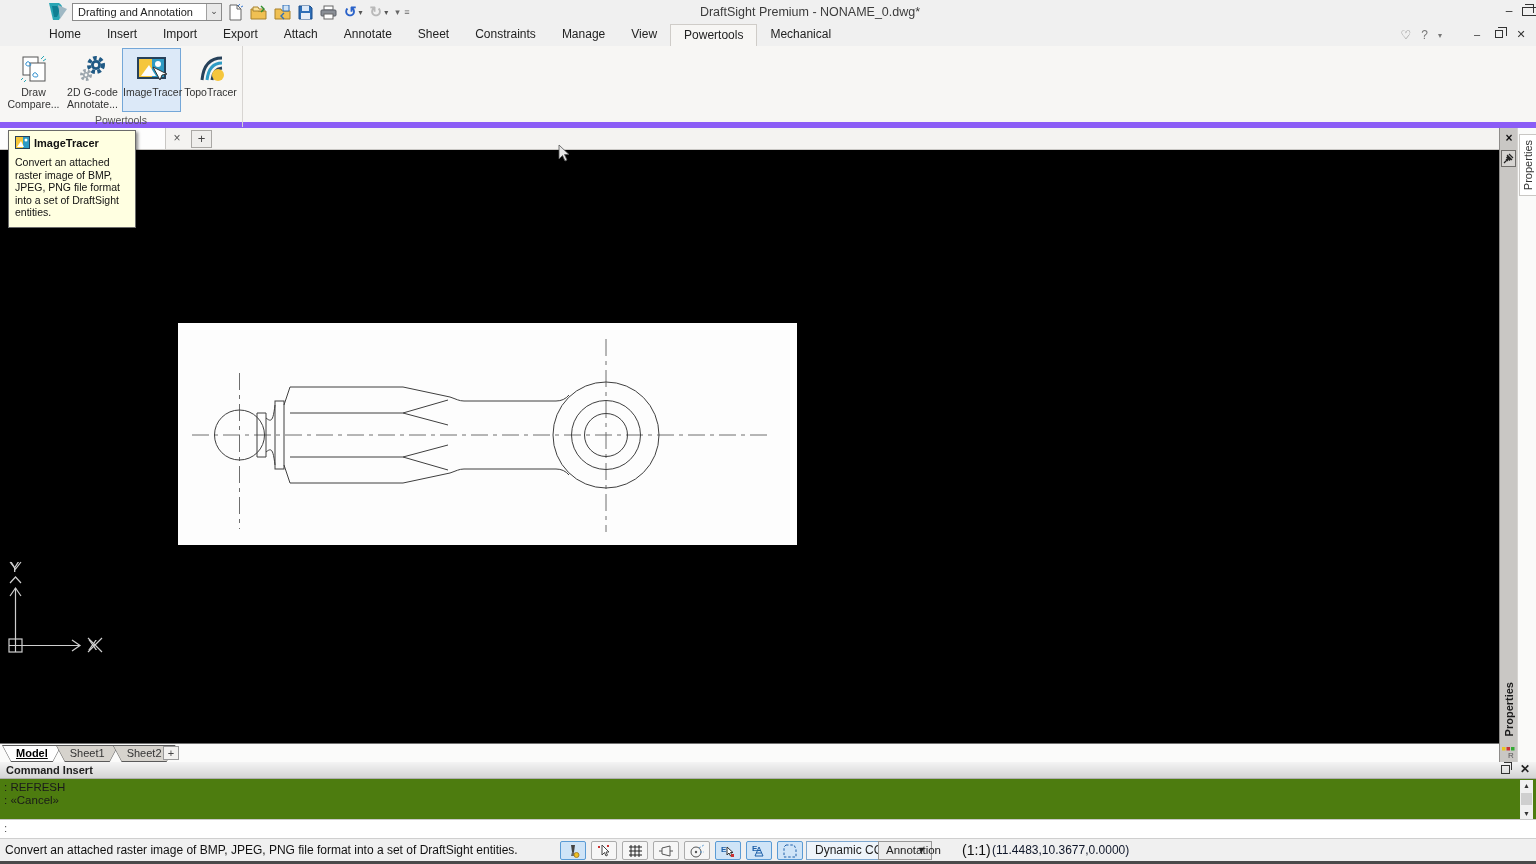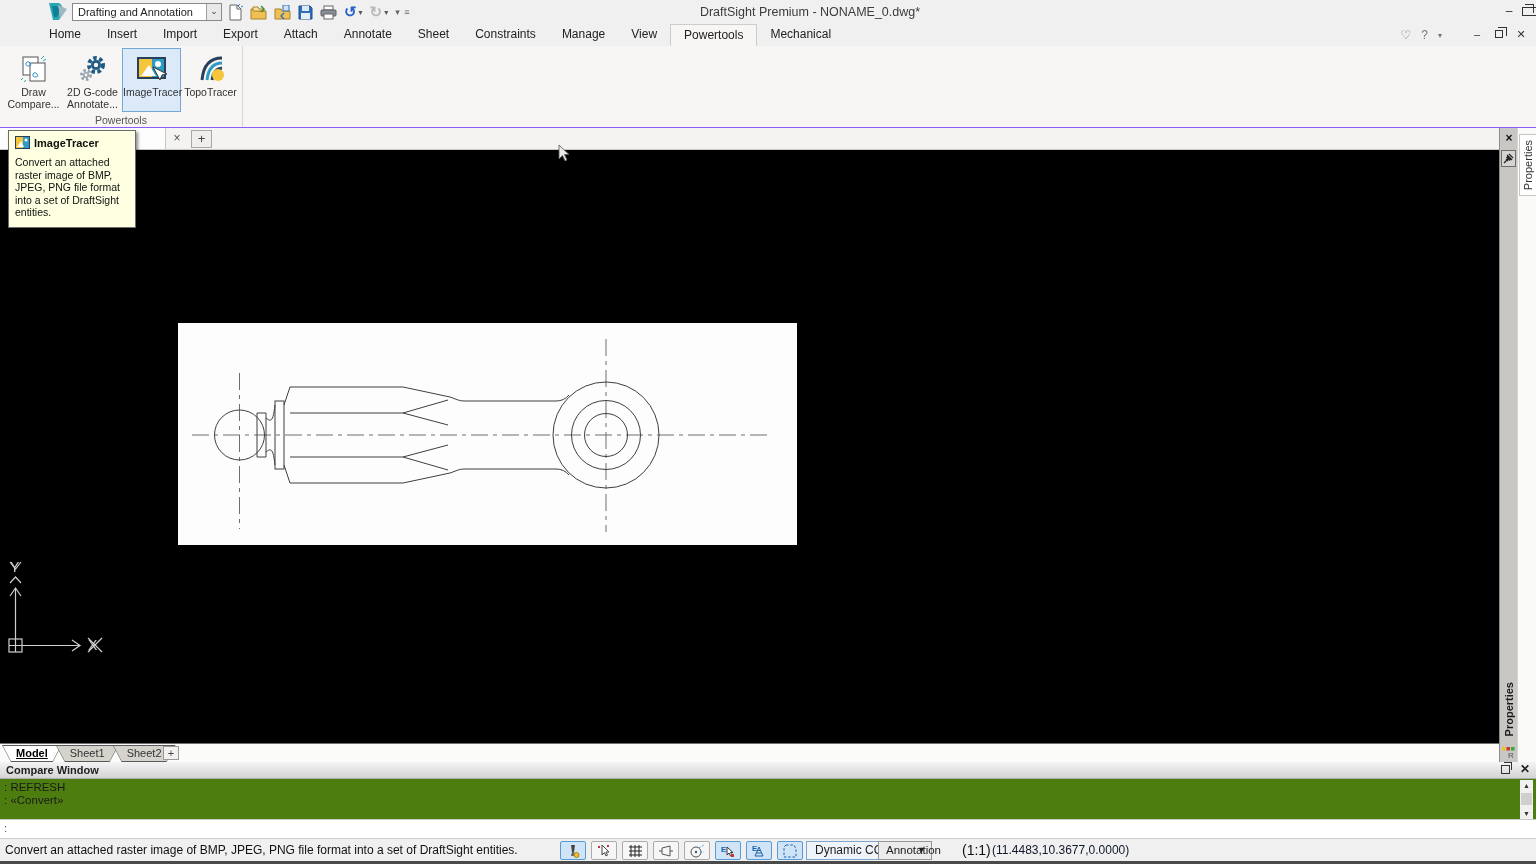--- a/index.html
+++ b/index.html
@@ -33,21 +33,21 @@
   .rtab { padding:0 13px; font-size:12px; line-height:21px; color:#222; }
   .rtab.active { background:#f7f6f4; border:1px solid #cfccc8; border-bottom:none; }
   .ribbon-help { position:absolute; right:94px; top:0; height:22px; display:flex; align-items:center; gap:10px;
                  color:#777; font-size:12px; }
   .mdi-controls { position:absolute; right:4px; top:0; height:22px; display:flex; }
   .mdi-controls span { width:22px; text-align:center; font-size:11px; line-height:20px; color:#333; }
   .restore-glyph.small { width:8px; height:8px; margin-top:6px; }
 
   
   .ribbon-body { position:absolute; left:0; top:46px; width:1536px; height:82px; background:#f7f6f4;
-                 border-bottom:1px solid #8b5cf6; }
+                 border-bottom:6px solid #8b5cf6; }
   .rgroup { position:absolute; left:0; top:0; width:243px; height:81px; border-right:1px solid #d8d5d2; }
   .rbuttons { position:absolute; left:4px; top:2px; display:flex; }
   .rbtn { width:59px; height:64px; text-align:center; padding-top:3px; border:1px solid transparent; }
   .rbtn.hover { background:#dcé9f8; background:#dce9f8; border:1px solid #74a7d8; }
   .rbtn .ricon { height:34px; display:flex; align-items:center; justify-content:center; }
   .rbtn .rlabel { font-size:10.5px; line-height:12px; color:#333; }
   .rgroup-label { position:absolute; left:0; bottom:1px; width:100%; text-align:center; font-size:10.5px; color:#555; }
 
   
   .doctab-bar { position:absolute; left:0; top:128px; width:1499px; height:22px; background:#f4f3f1;
@@ -401,29 +401,29 @@
         <div class="shape"></div>
           <div class="fill"></div>
         <span class="slabel">Sheet2</span>
       </div>
     </div>
     <span class="sheet-add">+</span>
   </div>
 
   <div class="cmdwin">
     <div class="cmd-head">
-      <div class="cmd-title">Compare Window</div>
+      <div class="cmd-title">Command Insert</div>
       <div class="cmd-headbtns">
         <span class="cmd-float"></span>
         <span class="cmd-close">✕</span>
       </div>
     </div>
     <div class="cmd-history">
       <div class="cmd-line">: REFRESH</div>
-      <div class="cmd-line">: «Convert»</div>
+      <div class="cmd-line">: «Cancel»</div>
     </div>
     <div class="cmd-scroll">
       <span class="arr" style="top:0;">▲</span>
       <span class="thumb"></span>
       <span class="arr" style="bottom:0;">▼</span>
     </div>
     <div class="cmd-input">
       <span>:</span>
     </div>
   </div>

